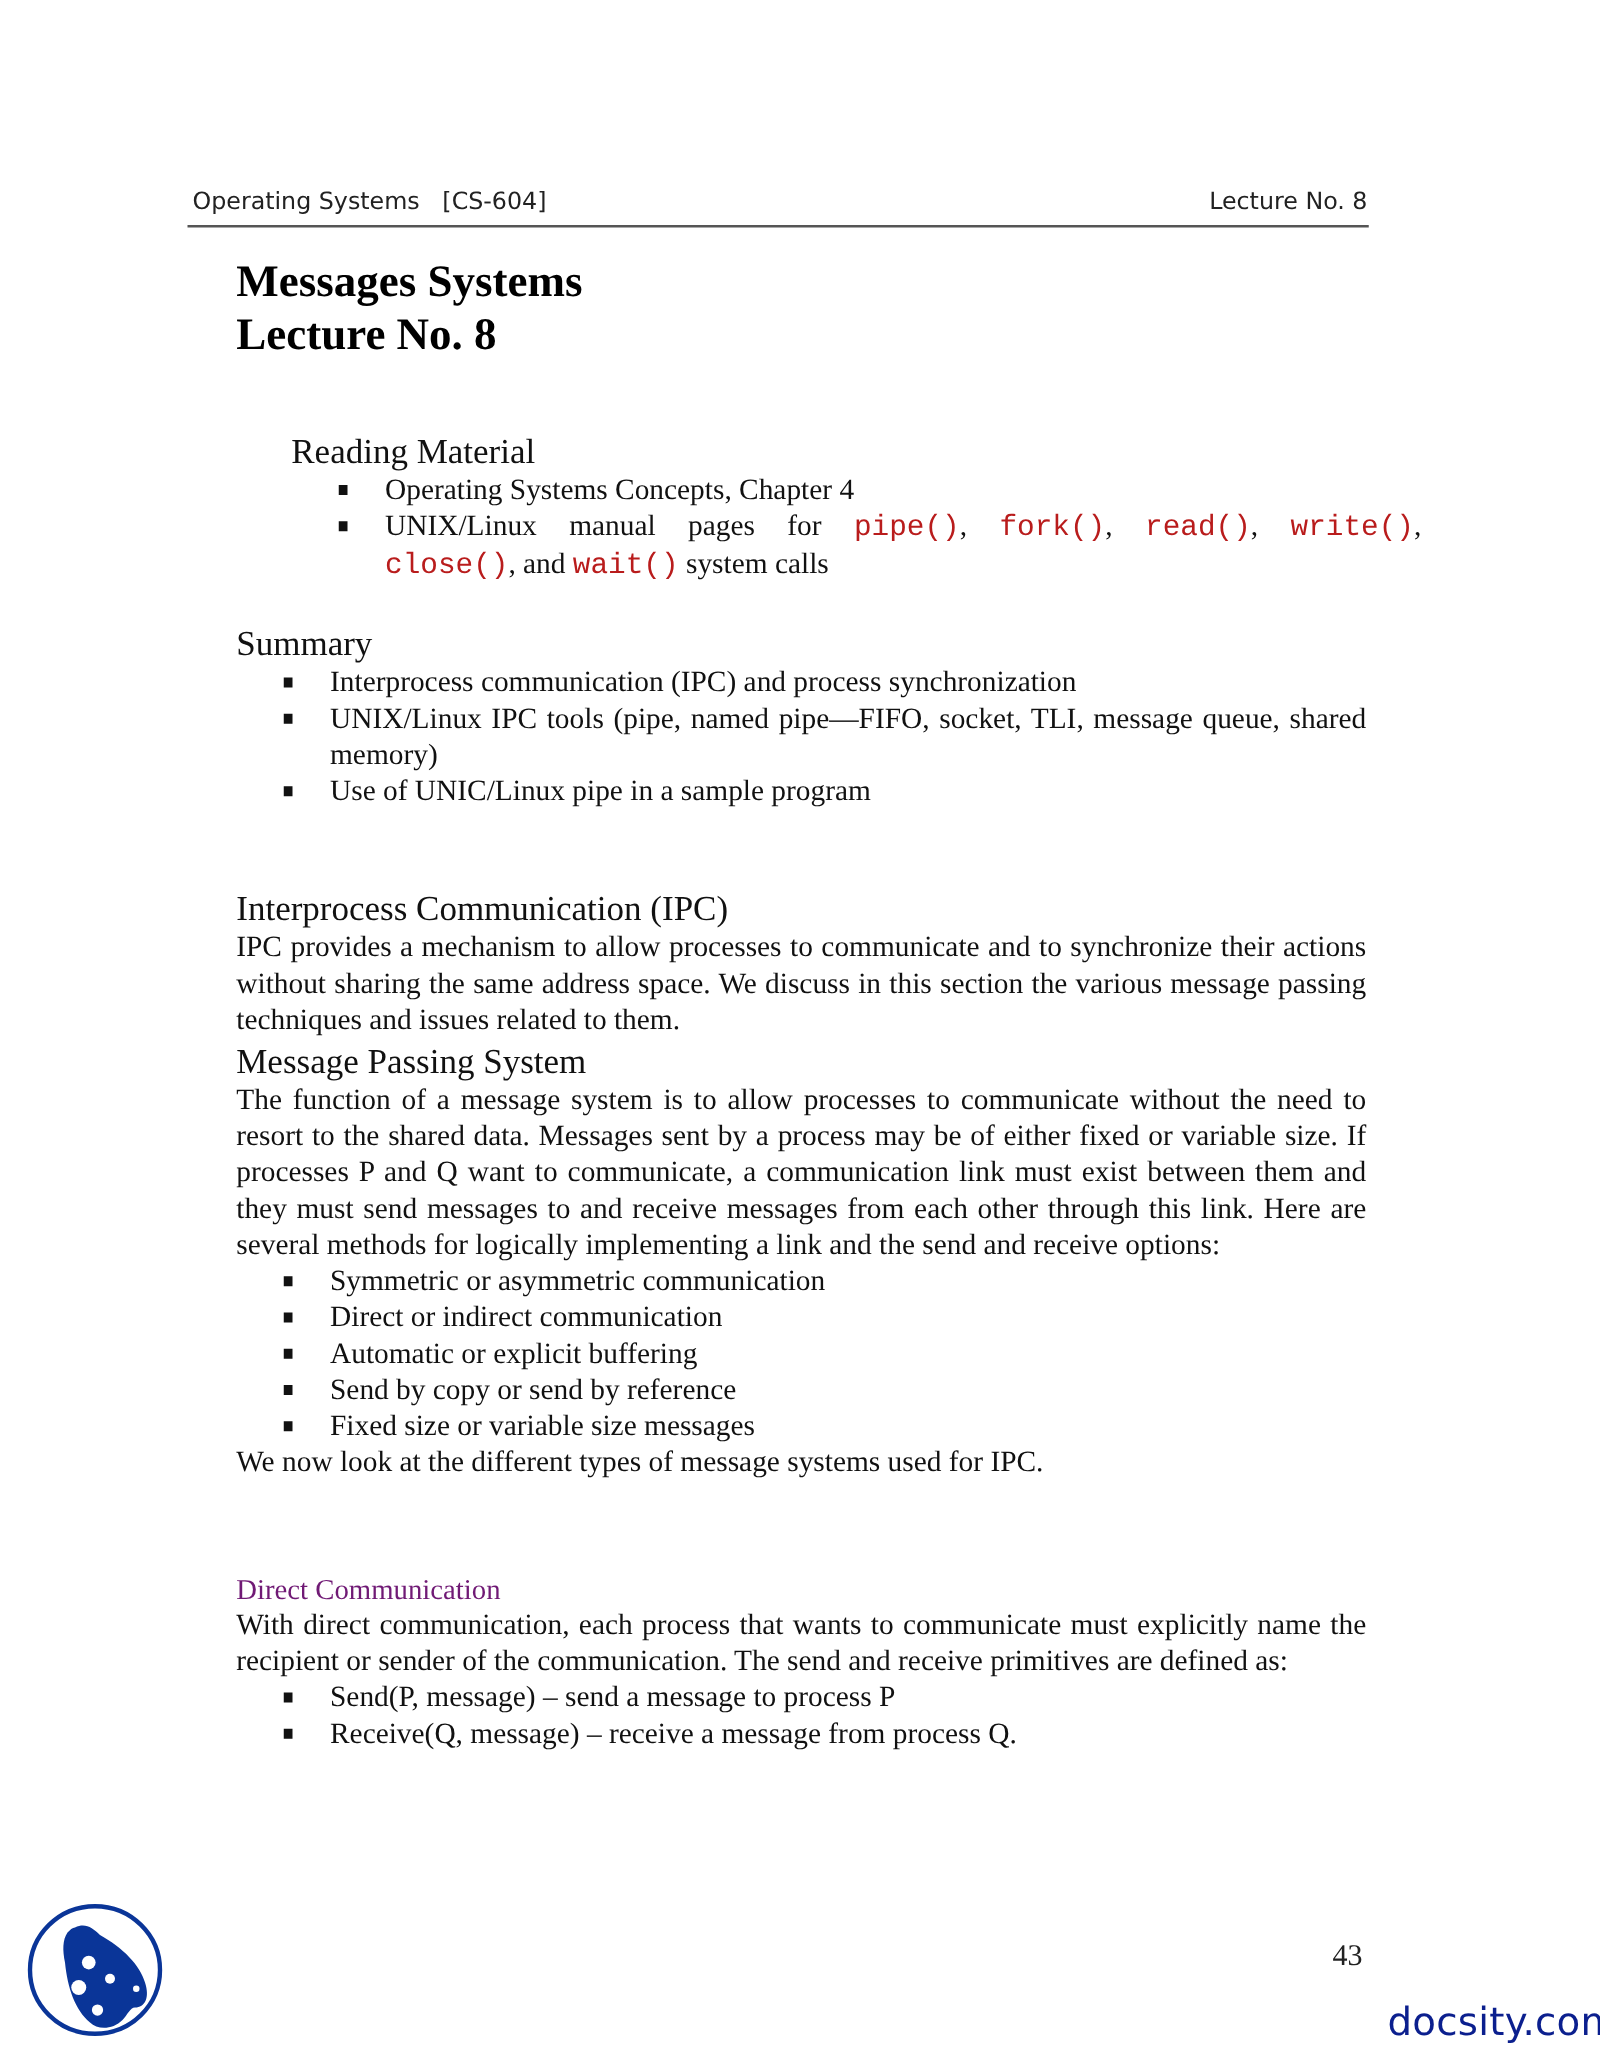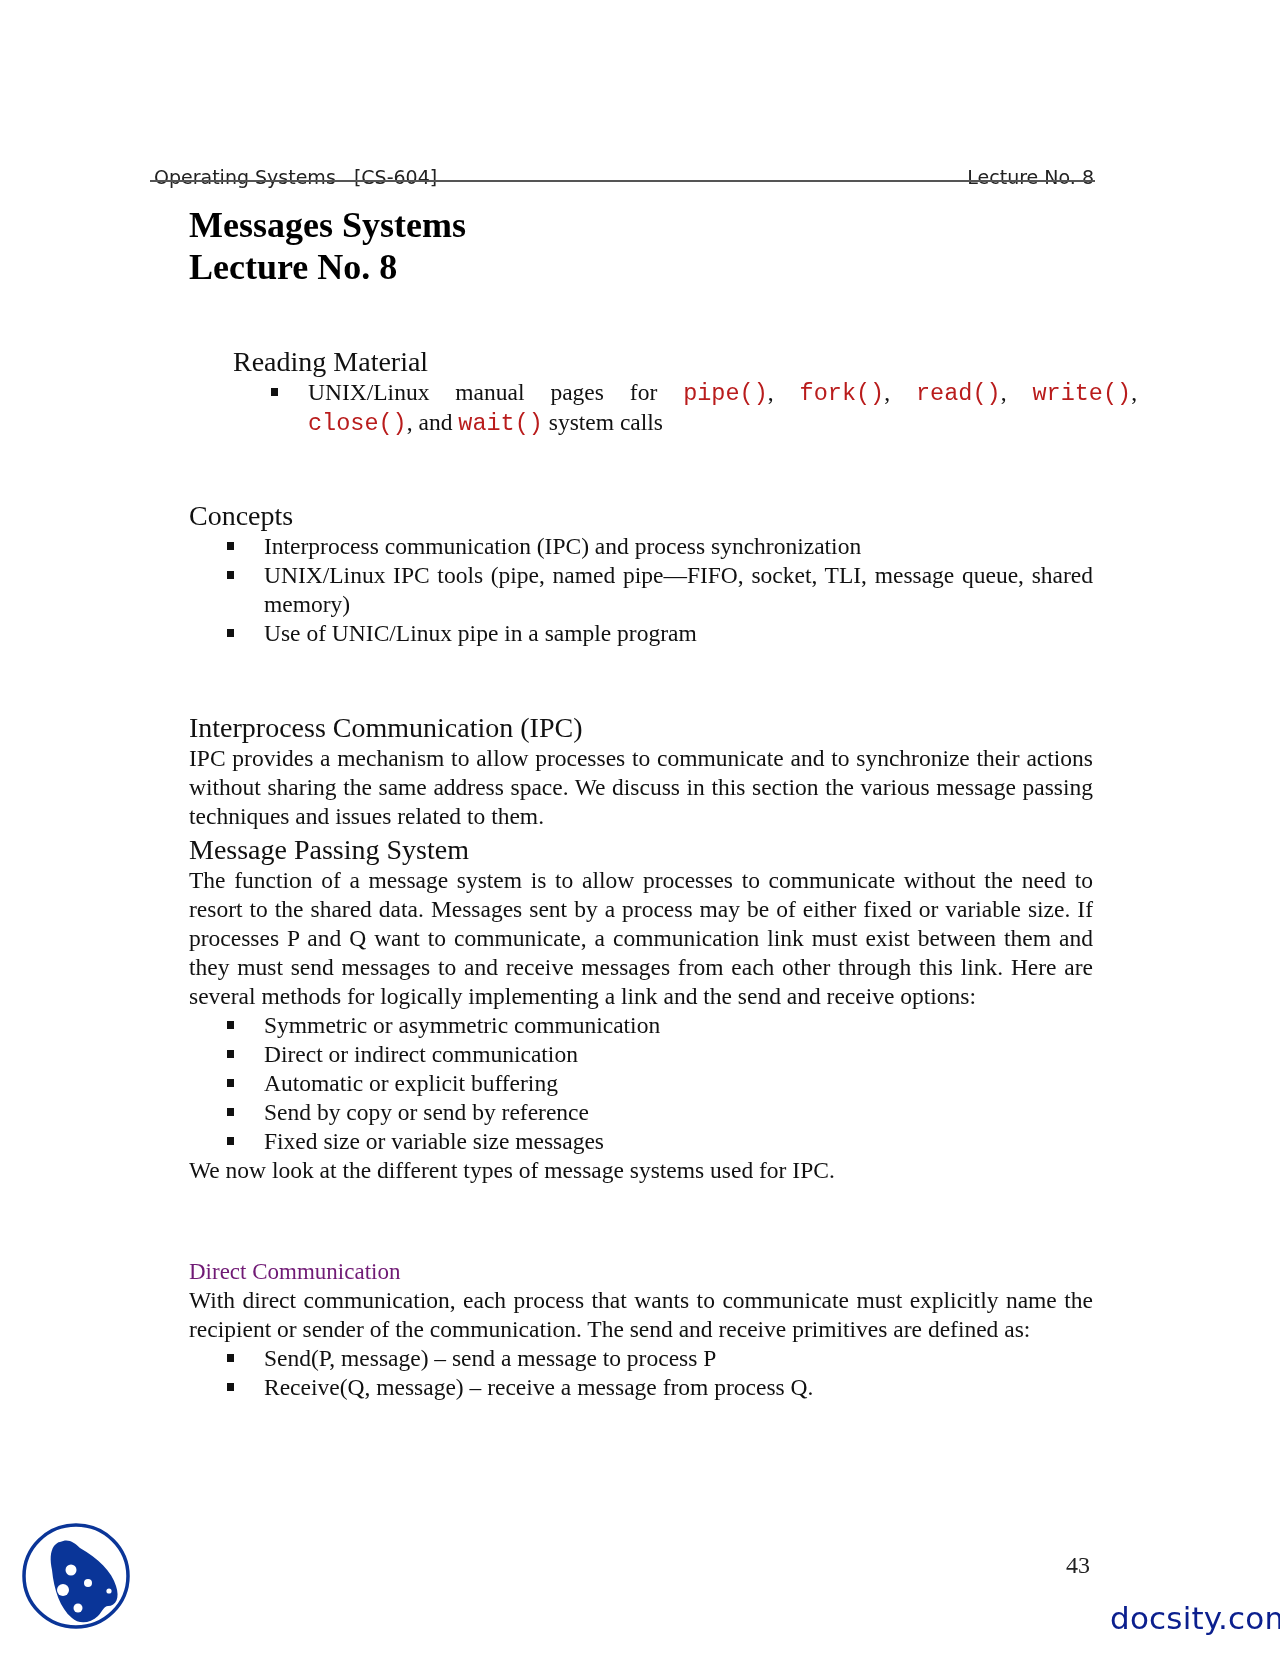--- a/index.html
+++ b/index.html
@@ -2,21 +2,21 @@
 <html><head>
 <meta charset="utf-8">
 <style>
   html, body { margin: 0; padding: 0; background: #ffffff; }
   body { width: 1280px; height: 1656px; position: relative; overflow: hidden; color: #111; }
   .serif { font-family: "Liberation Serif", "DejaVu Serif", serif; }
   .sans { font-family: "DejaVu Sans", "Liberation Sans", sans-serif; }
   .mono { font-family: "Liberation Mono", "DejaVu Sans Mono", monospace; color: #b91c1c; }
 
   .page-header {
-    position: absolute; left: 152px; top: 164px; width: 942px; height: 30px;
+    position: absolute; left: 152px; top: 148px; width: 942px; height: 30px;
     font-size: 19px; color: #222;
   }
   .page-header .left { position: absolute; left: 2px; top: 2px; white-space: pre; }
   .page-header .right { position: absolute; right: 0; top: 2px; }
   .header-rule { position: absolute; left: 150px; top: 180px; width: 945px; height: 2px; background: #555; }
 
   .doc-title {
     position: absolute; left: 189px; top: 204px; font-weight: bold; font-size: 36px; line-height: 42px; margin: 0; color: #000;
   }
 
@@ -46,27 +46,27 @@
 <div class="header-rule"></div>
 
 <h1 class="doc-title serif">
   <span>Messages Systems</span><br>
   <span>Lecture No. 8</span>
 </h1>
 
 <div class="content serif" style="top:346px;margin-left:44px;">
   <h2 class="h2">Reading Material</h2>
   <ul class="sq">
-    <li><span class="bullet"></span></li>
+    <li><span class="bullet"></span><span>Operating Systems Concepts, Chapter 4</span></li>
     <li style="word-spacing:10px;"><span class="bullet"></span><span>UNIX/Linux manual pages for </span><span class="mono">pipe()</span><span>, </span><span class="mono">fork()</span><span>, </span><span class="mono">read()</span><span>, </span><span class="mono">write()</span><span>, </span><span class="mono" style="word-spacing:0;">close()</span><span style="word-spacing:0;">, and </span><span class="mono">wait()</span><span style="word-spacing:0;"> system calls</span></li>
   </ul>
 </div>
 
 <div class="content serif" style="top:500px;">
-  <h2 class="h2">Concepts</h2>
+  <h2 class="h2">Summary</h2>
   <ul class="sq">
     <li><span class="bullet"></span><span>Interprocess communication (IPC) and process synchronization</span></li>
     <li><span class="bullet"></span><span>UNIX/Linux IPC tools (pipe, named pipe—FIFO, socket, TLI, message queue, shared memory)</span></li>
     <li><span class="bullet"></span><span>Use of UNIC/Linux pipe in a sample program</span></li>
   </ul>
 </div>
 
 <div class="content serif" style="top:712px;">
   <h2 class="h2">Interprocess Communication (IPC)</h2>
   <p class="body">IPC provides a mechanism to allow processes to communicate and to synchronize their actions without sharing the same address space. We discuss in this section the various message passing techniques and issues related to them.</p>

